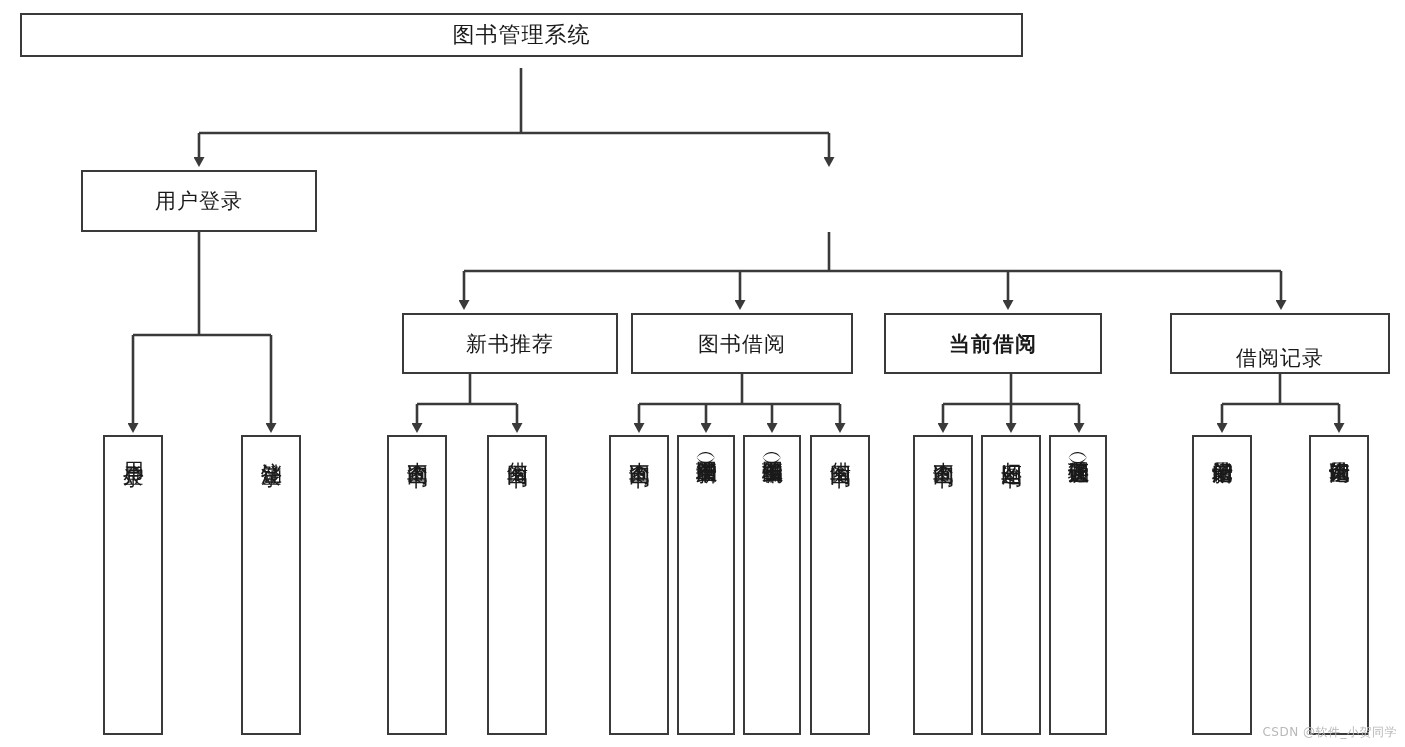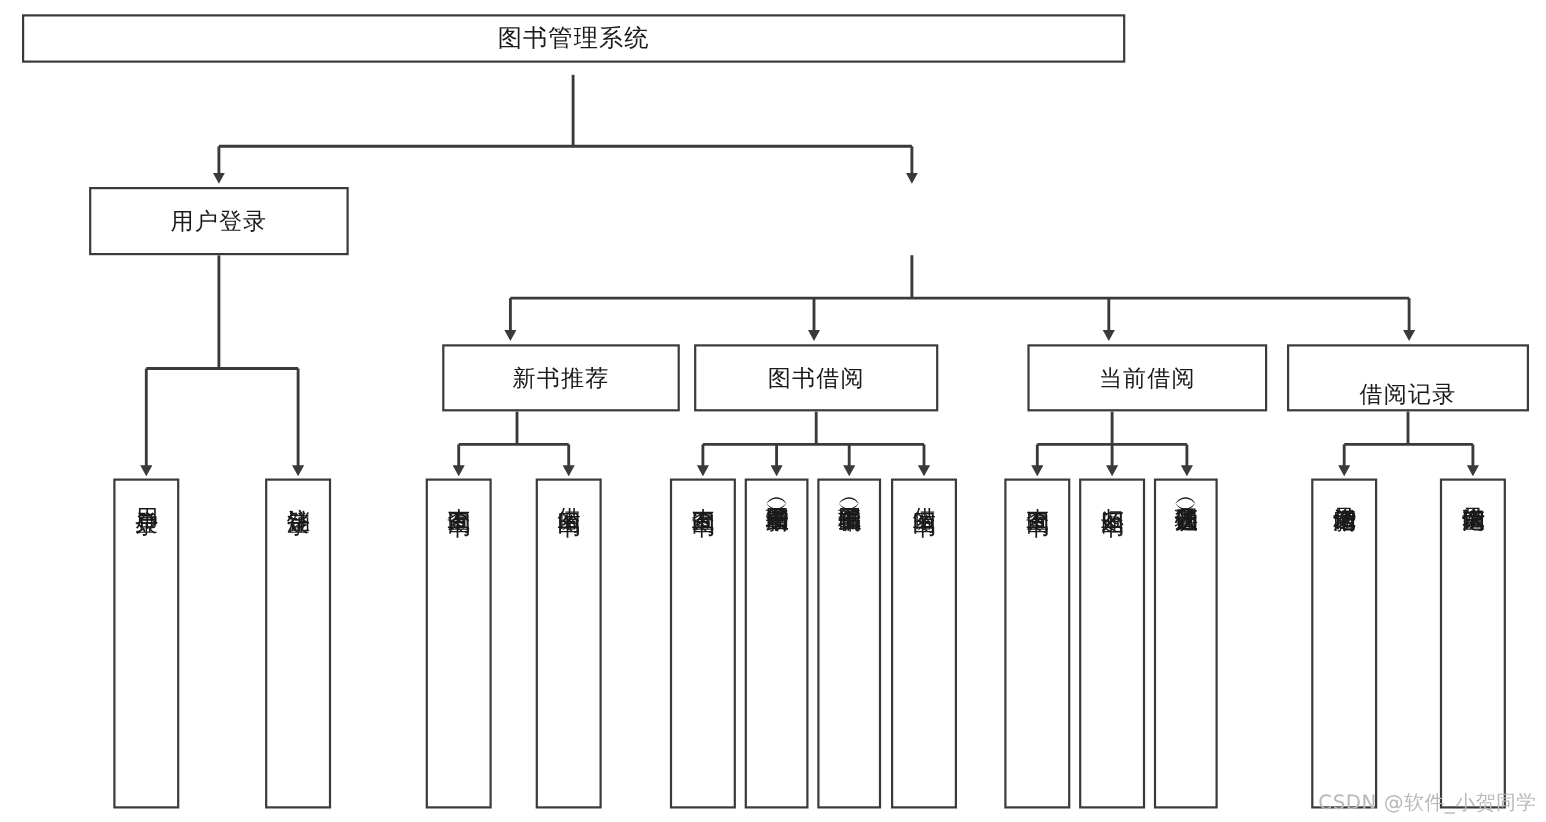--- a/index.html
+++ b/index.html
@@ -57,21 +57,21 @@
     color: #1a1a1a;
   }
   .leaf.tight .vtext {
     letter-spacing: 0px;
     line-height: 1.1;
   }
   .watermark {
     position: absolute;
     right: 8px;
     bottom: 6px;
-    font-size: 18px;
+    font-size: 12px;
     color: #b9b9b9;
     white-space: nowrap;
     letter-spacing: 0.5px;
     text-align: right;
   }
 </style>
 </head>
 <body>
 
 <div id="canvas">
@@ -133,21 +133,21 @@
   <div class="node horiz" style="left:81px; top:170px; width:236px; height:62px;">
     <span>用户登录</span>
   </div>
 
   <div class="node horiz" style="left:362px; top:313px; width:216px; height:61px;margin-left:40px;">
     <span>新书推荐</span>
   </div>
   <div class="node horiz" style="left:631px; top:313px; width:222px; height:61px;">
     <span>图书借阅</span>
   </div>
-  <div class="node horiz" style="left:934px; top:313px; width:218px; height:61px;">
+  <div class="node horiz" style="left:884px; top:313px; width:218px; height:61px;font-weight:bold;">
     <span>当前借阅</span>
   </div>
   <div class="node horiz" style="left:1170px; top:313px; width:220px; height:61px;align-items:flex-end;">
     <span>借阅记录</span>
   </div>
 
   <div class="node leaf" style="left:103px; top:435px; width:60px; height:300px;">
     <span class="vtext">用户登录</span>
   </div>
   <div class="node leaf" style="left:241px; top:435px; width:60px; height:300px;">

